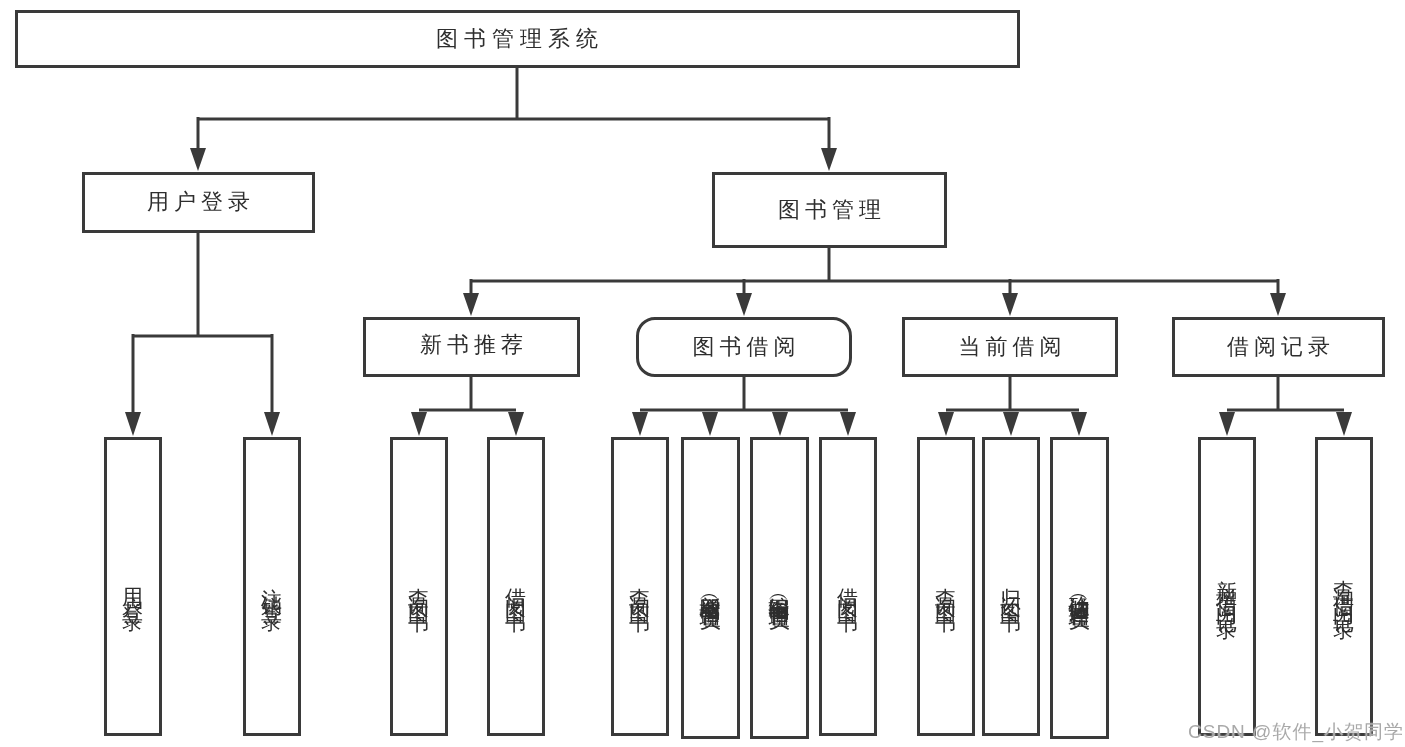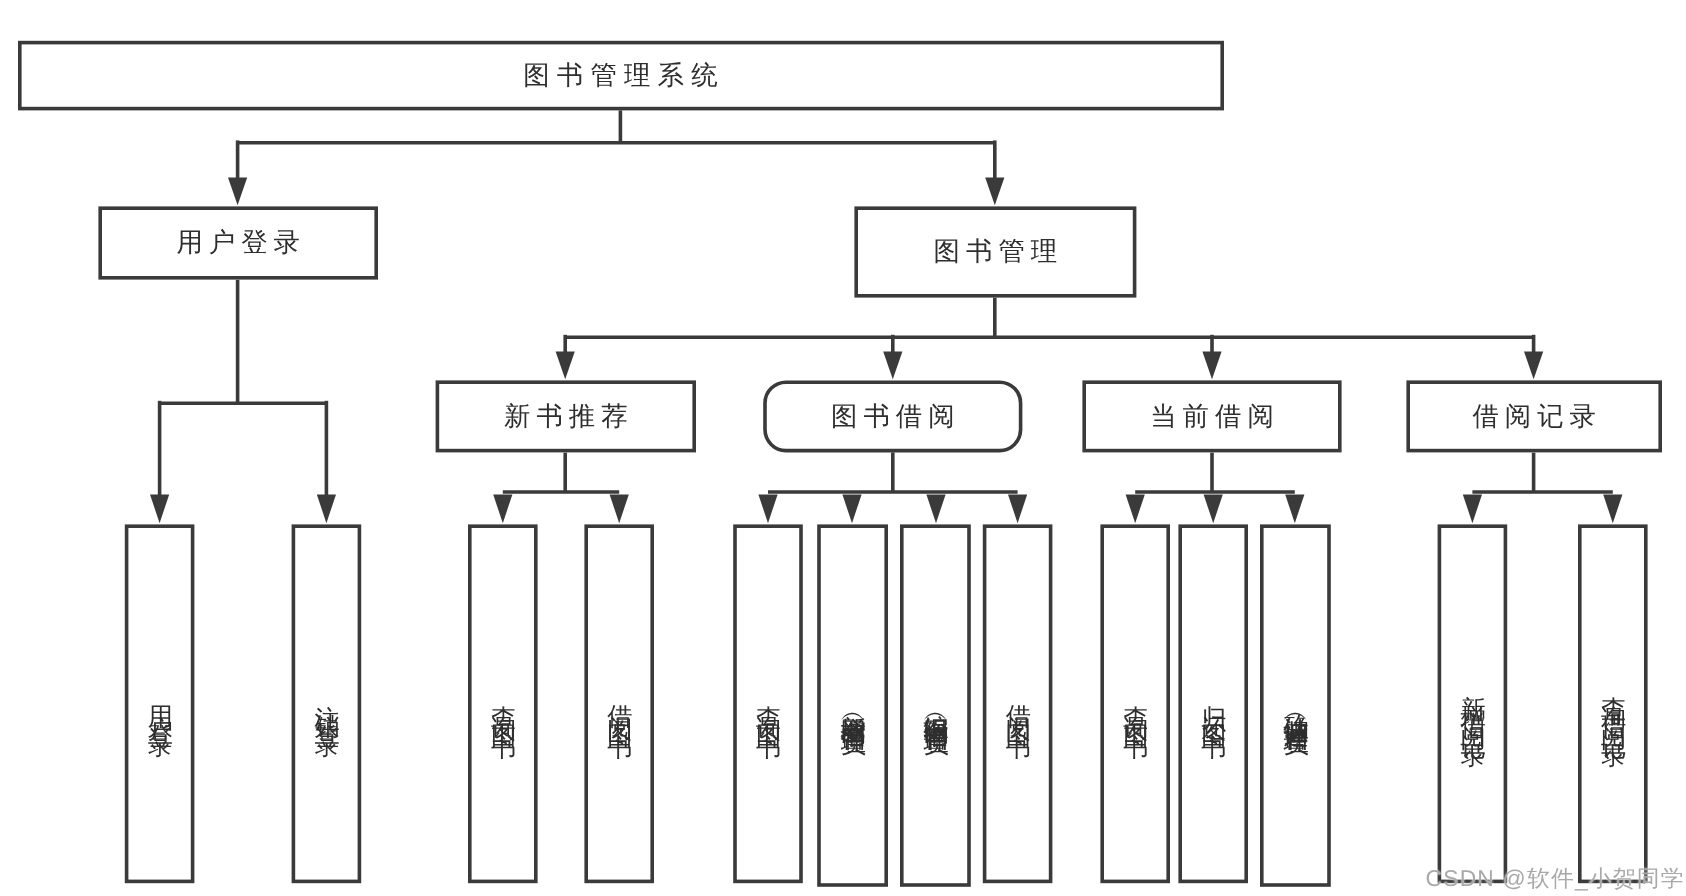--- a/index.html
+++ b/index.html
@@ -86,26 +86,26 @@
       <polygon points="772,412 788,412 780,436"></polygon>
       <polygon points="840,412 856,412 848,436"></polygon>
       <polygon points="938,412 954,412 946,436"></polygon>
       <polygon points="1003,412 1019,412 1011,436"></polygon>
       <polygon points="1071,412 1087,412 1079,436"></polygon>
       <polygon points="1219,412 1235,412 1227,436"></polygon>
       <polygon points="1336,412 1352,412 1344,436"></polygon>
     </g>
   </svg>
 
-  <div class="node root" style="left:15px;top:10px;width:1005px;height:58px;margin-top:24px;">图书管理系统</div>
+  <div class="node root" style="left:15px;top:10px;width:1005px;height:58px;">图书管理系统</div>
 
   <div class="node" style="left:82px;top:172px;width:233px;height:61px;">用户登录</div>
   <div class="node" style="left:712px;top:172px;width:235px;height:76px;">图书管理</div>
 
-  <div class="node" style="left:363px;top:317px;width:217px;height:60px;">新书推荐</div>
+  <div class="node" style="left:363px;top:317px;width:217px;height:60px;font-family:Liberation Mono, monospace;">新书推荐</div>
   <div class="node" style="left:636px;top:317px;width:216px;height:60px;border-radius:19px;">图书借阅</div>
   <div class="node" style="left:902px;top:317px;width:216px;height:60px;">当前借阅</div>
   <div class="node" style="left:1172px;top:317px;width:213px;height:60px;">借阅记录</div>
 
   <div class="node leaf" style="left:104px;top:437px;width:58px;height:299px;">用户登录</div>
   <div class="node leaf" style="left:243px;top:437px;width:58px;height:299px;">注销登录</div>
 
   <div class="node leaf" style="left:390px;top:437px;width:58px;height:299px;">查询图书</div>
   <div class="node leaf" style="left:487px;top:437px;width:58px;height:299px;">借阅图书</div>
 

